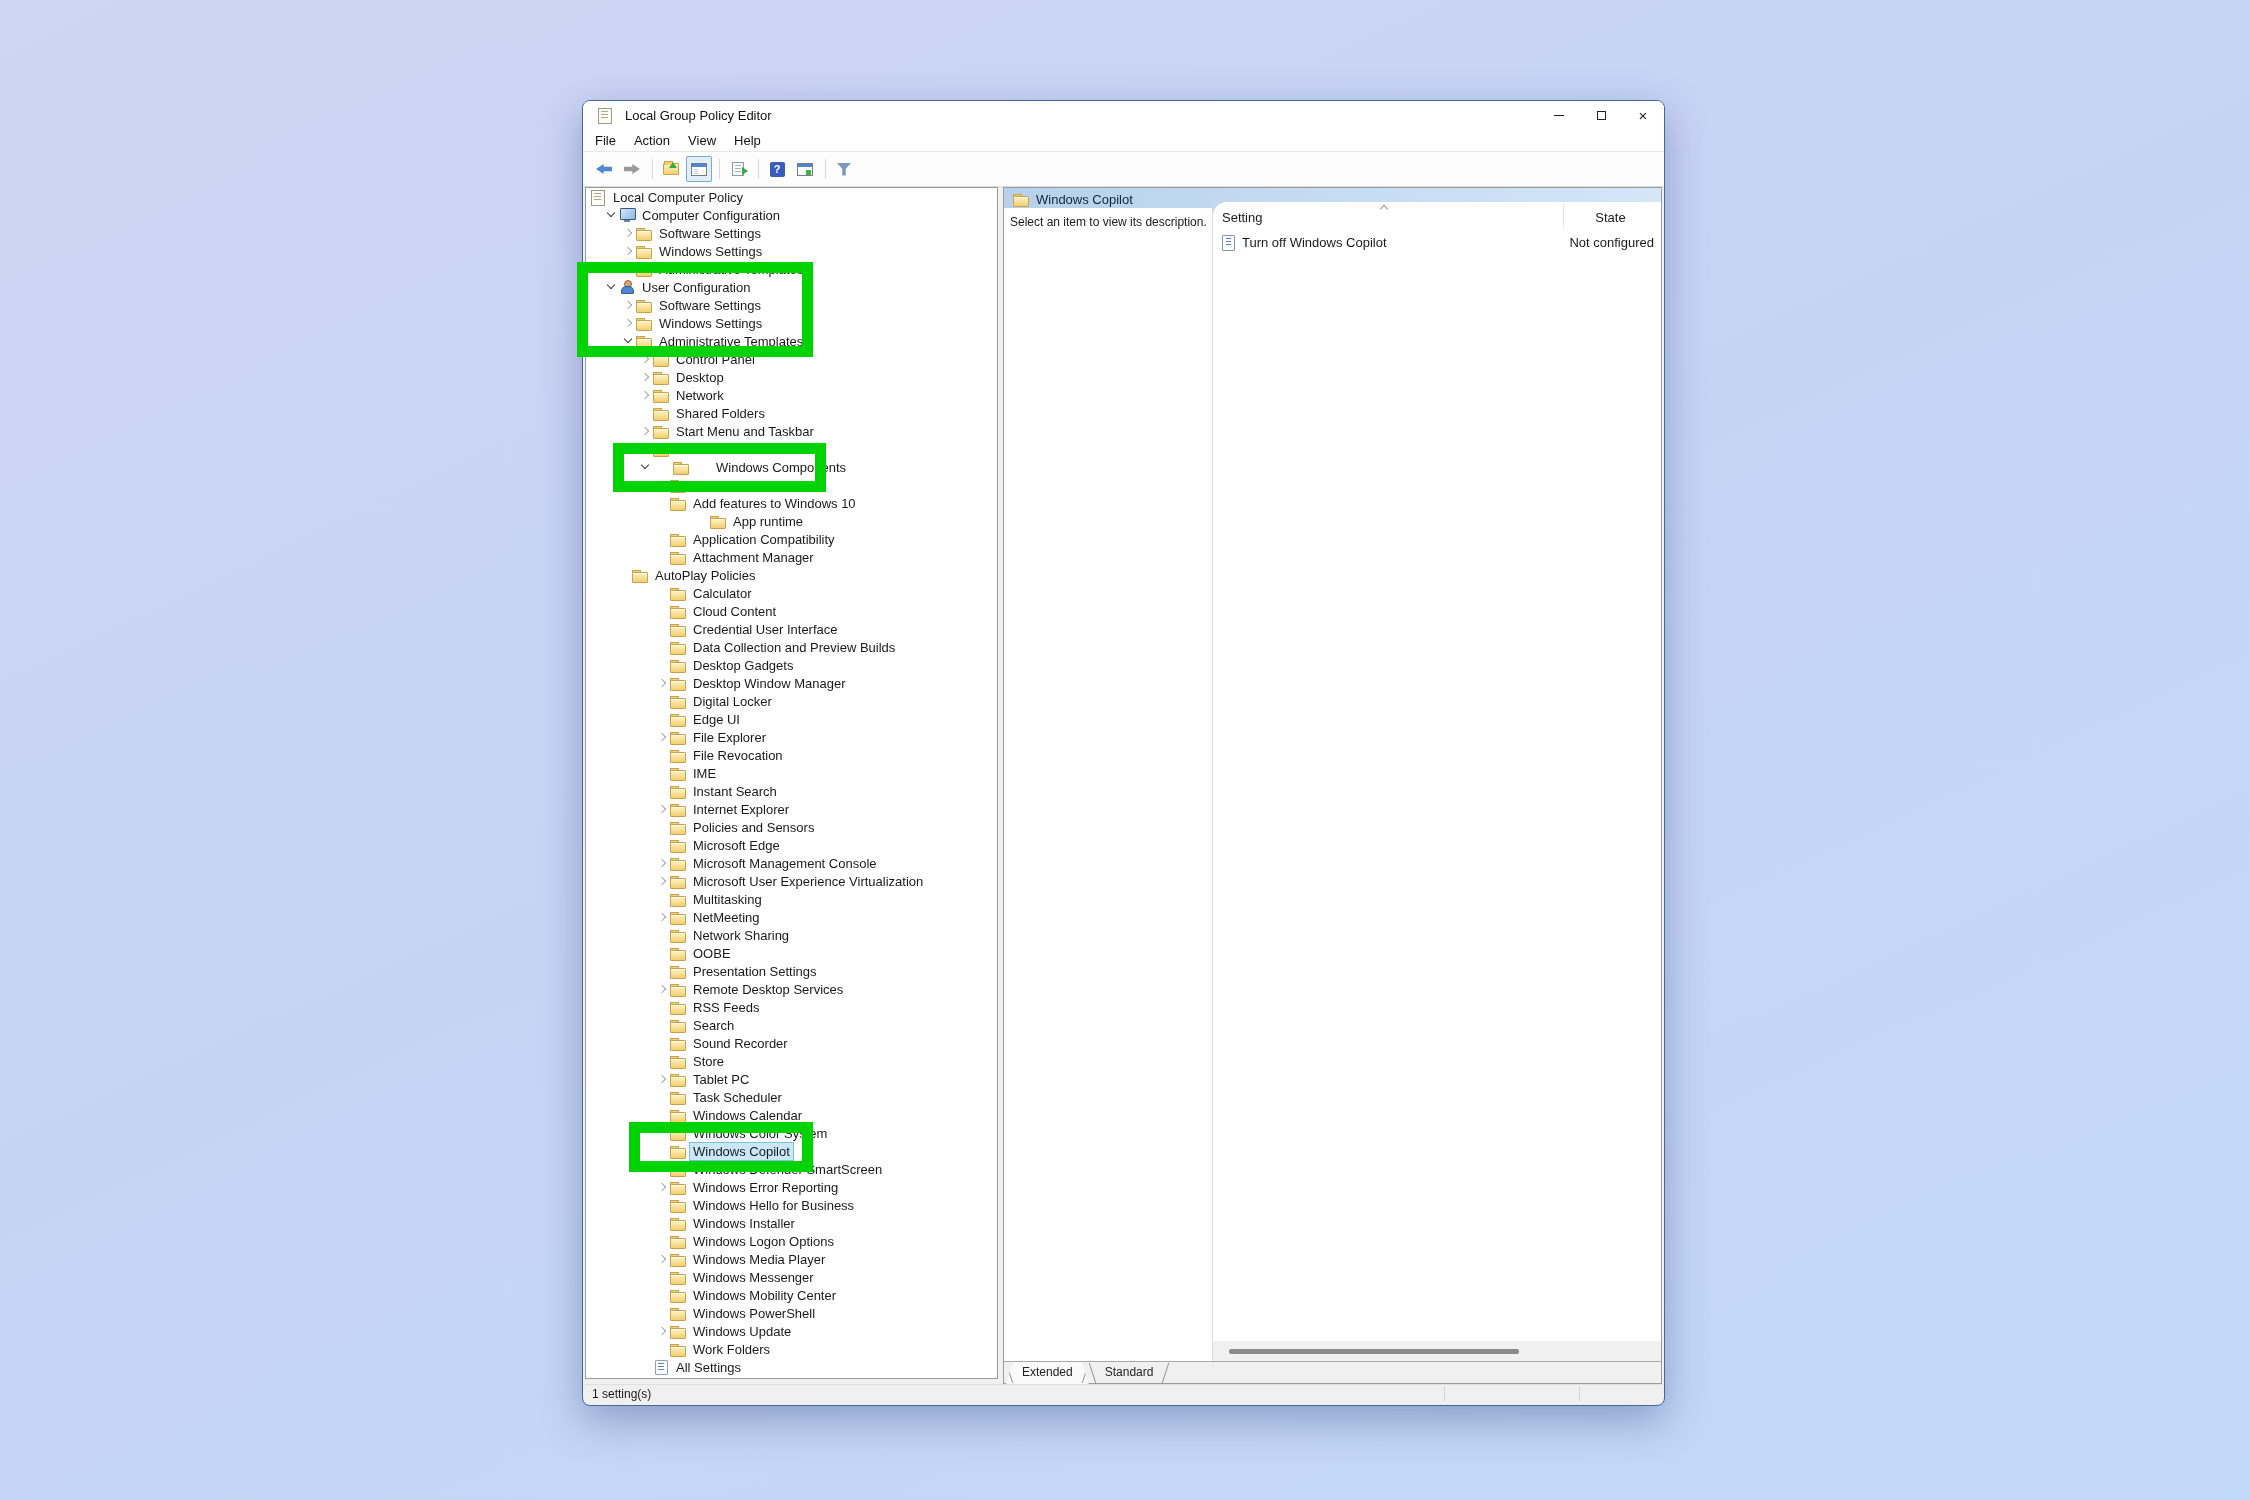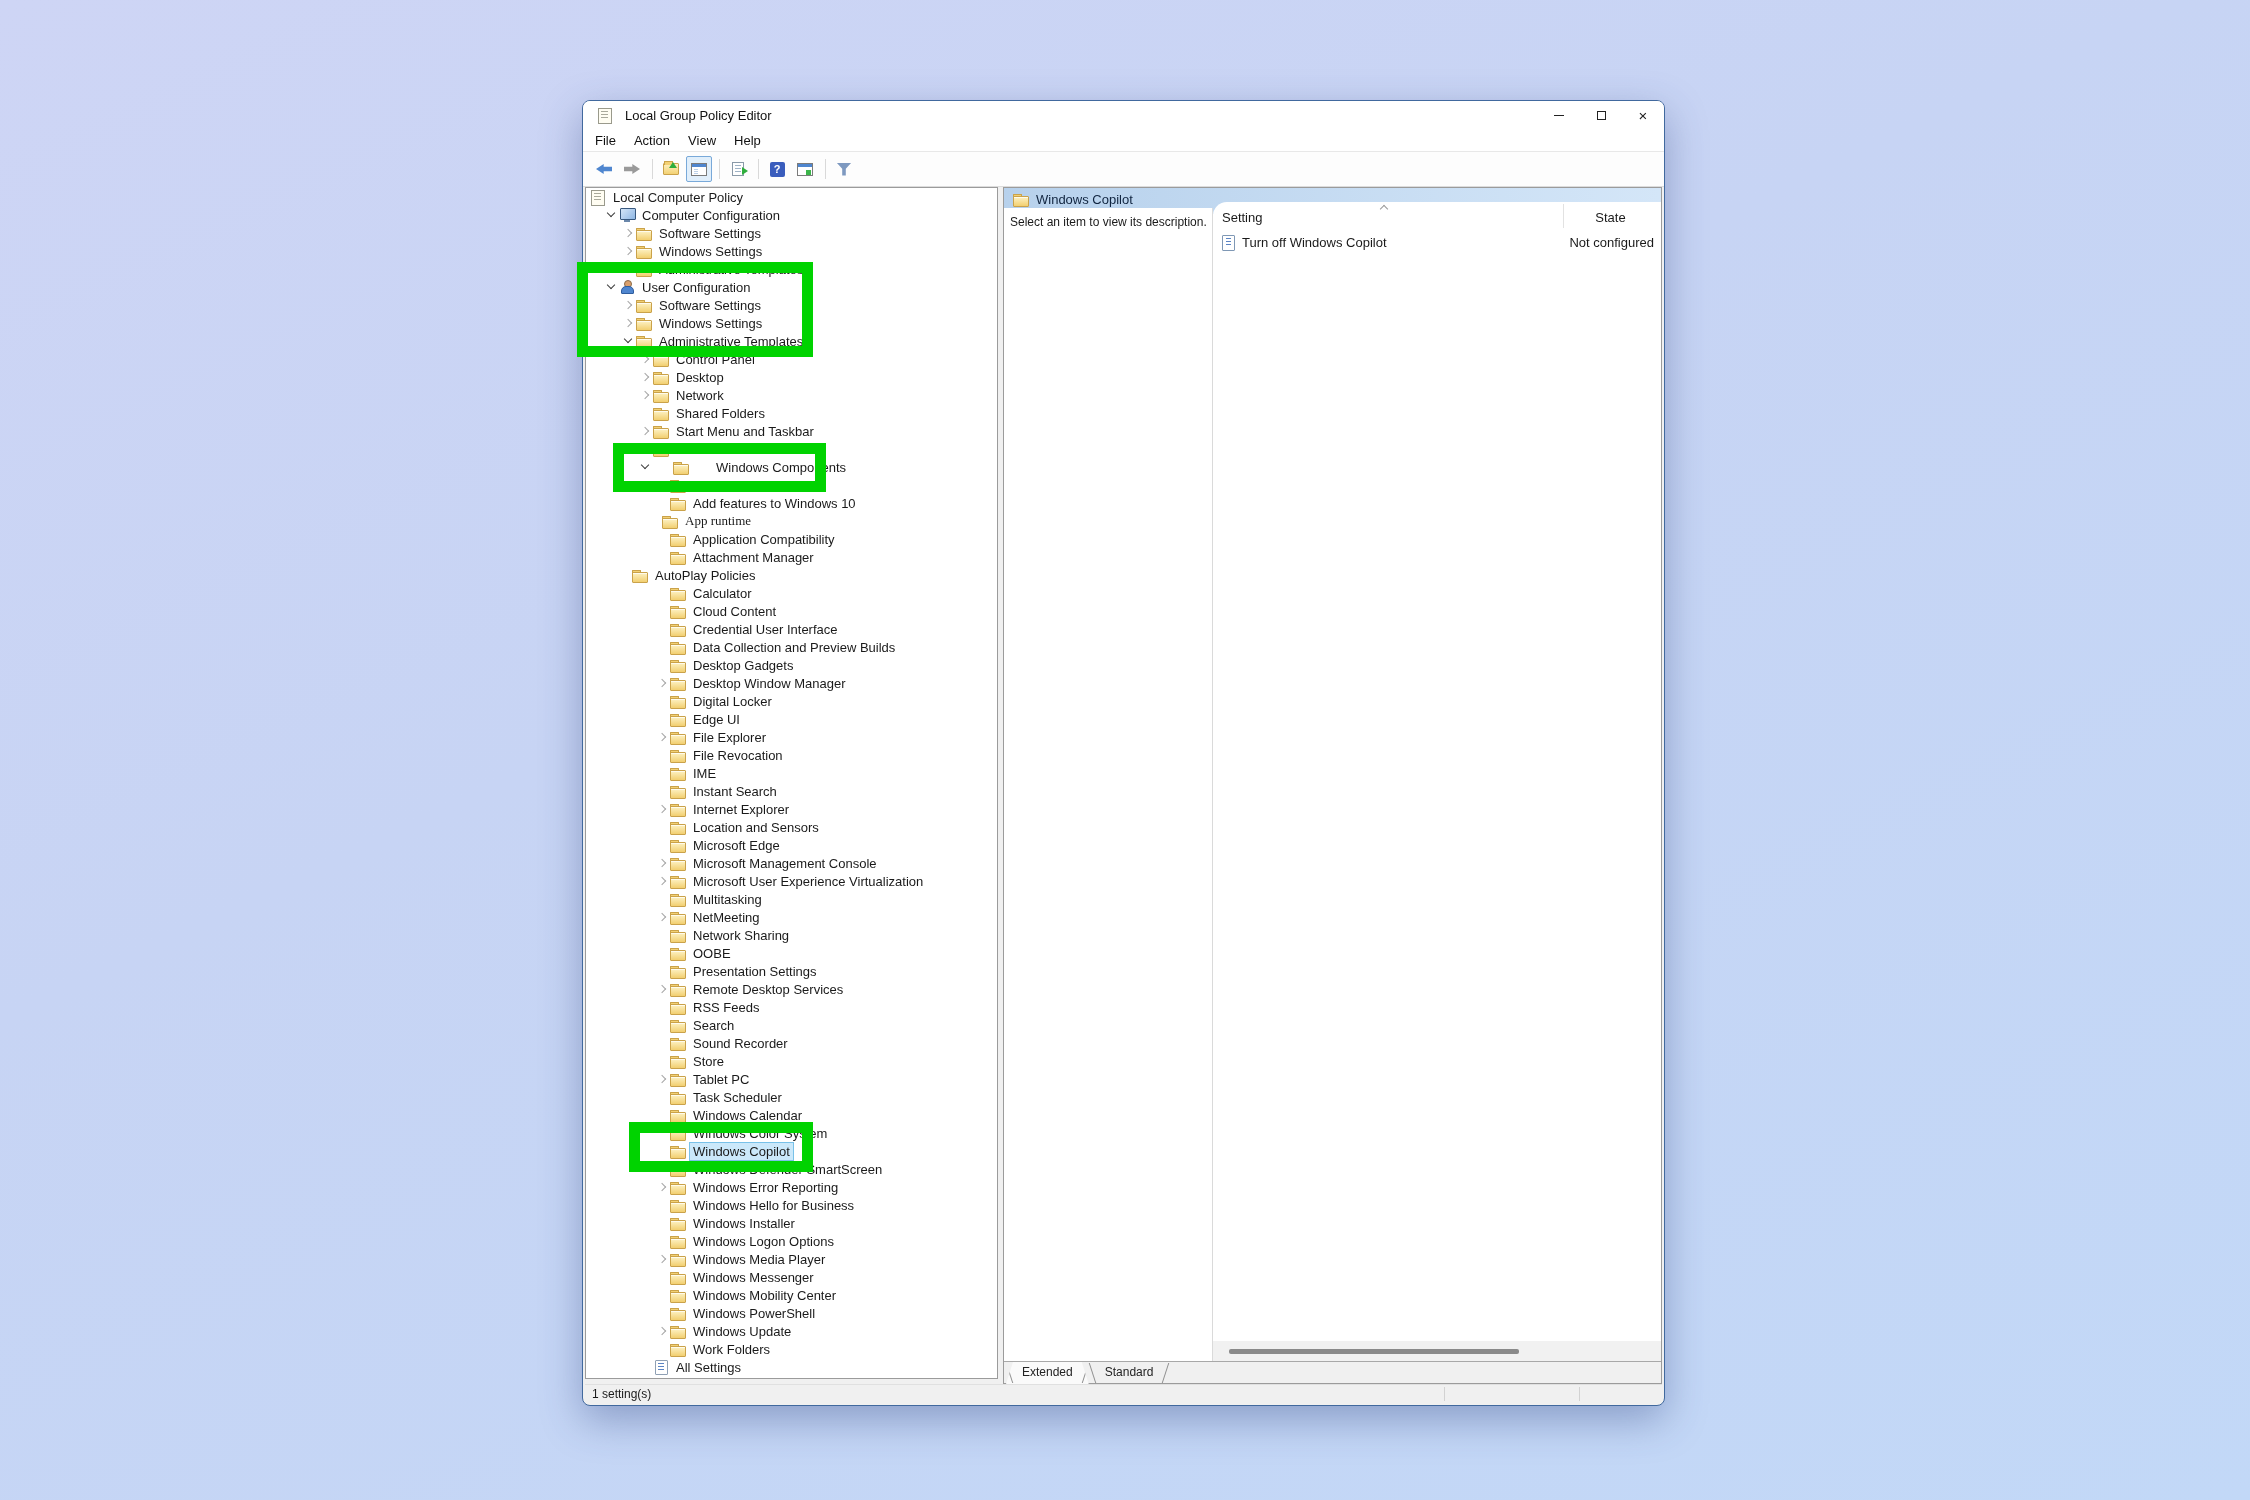--- a/index.html
+++ b/index.html
@@ -284,21 +284,21 @@
         <div class="trow lvl4" style="padding-left: 70px;">
           <span class="chev none"></span>
           <span class="ic ic-folder"></span>
           <span class="tlabel"></span>
         </div>
         <div class="trow lvl4" style="padding-left: 70px;">
           <span class="chev none"></span>
           <span class="ic ic-folder"></span>
           <span class="tlabel">Add features to Windows 10</span>
         </div>
-        <div class="trow lvl4" style="padding-left: 62px; font-family: Liberation Serif, serif;">
+        <div class="trow lvl4" style="padding-left: 110px;">
           <span class="chev none"></span>
           <span class="ic ic-folder"></span>
           <span class="tlabel">App runtime</span>
         </div>
         <div class="trow lvl4" style="padding-left: 70px;">
           <span class="chev none"></span>
           <span class="ic ic-folder"></span>
           <span class="tlabel">Application Compatibility</span>
         </div>
         <div class="trow lvl4" style="padding-left: 70px;">
@@ -372,21 +372,21 @@
           <span class="tlabel">Instant Search</span>
         </div>
         <div class="trow lvl4" style="padding-left: 70px;">
           <span class="chev collapsed"></span>
           <span class="ic ic-folder"></span>
           <span class="tlabel">Internet Explorer</span>
         </div>
         <div class="trow lvl4" style="padding-left: 70px;">
           <span class="chev none"></span>
           <span class="ic ic-folder"></span>
-          <span class="tlabel">Location and Sensors</span>
+          <span class="tlabel">Policies and Sensors</span>
         </div>
         <div class="trow lvl4" style="padding-left: 70px;">
           <span class="chev none"></span>
           <span class="ic ic-folder"></span>
           <span class="tlabel">Microsoft Edge</span>
         </div>
         <div class="trow lvl4" style="padding-left: 70px;">
           <span class="chev collapsed"></span>
           <span class="ic ic-folder"></span>
           <span class="tlabel">Microsoft Management Console</span>

